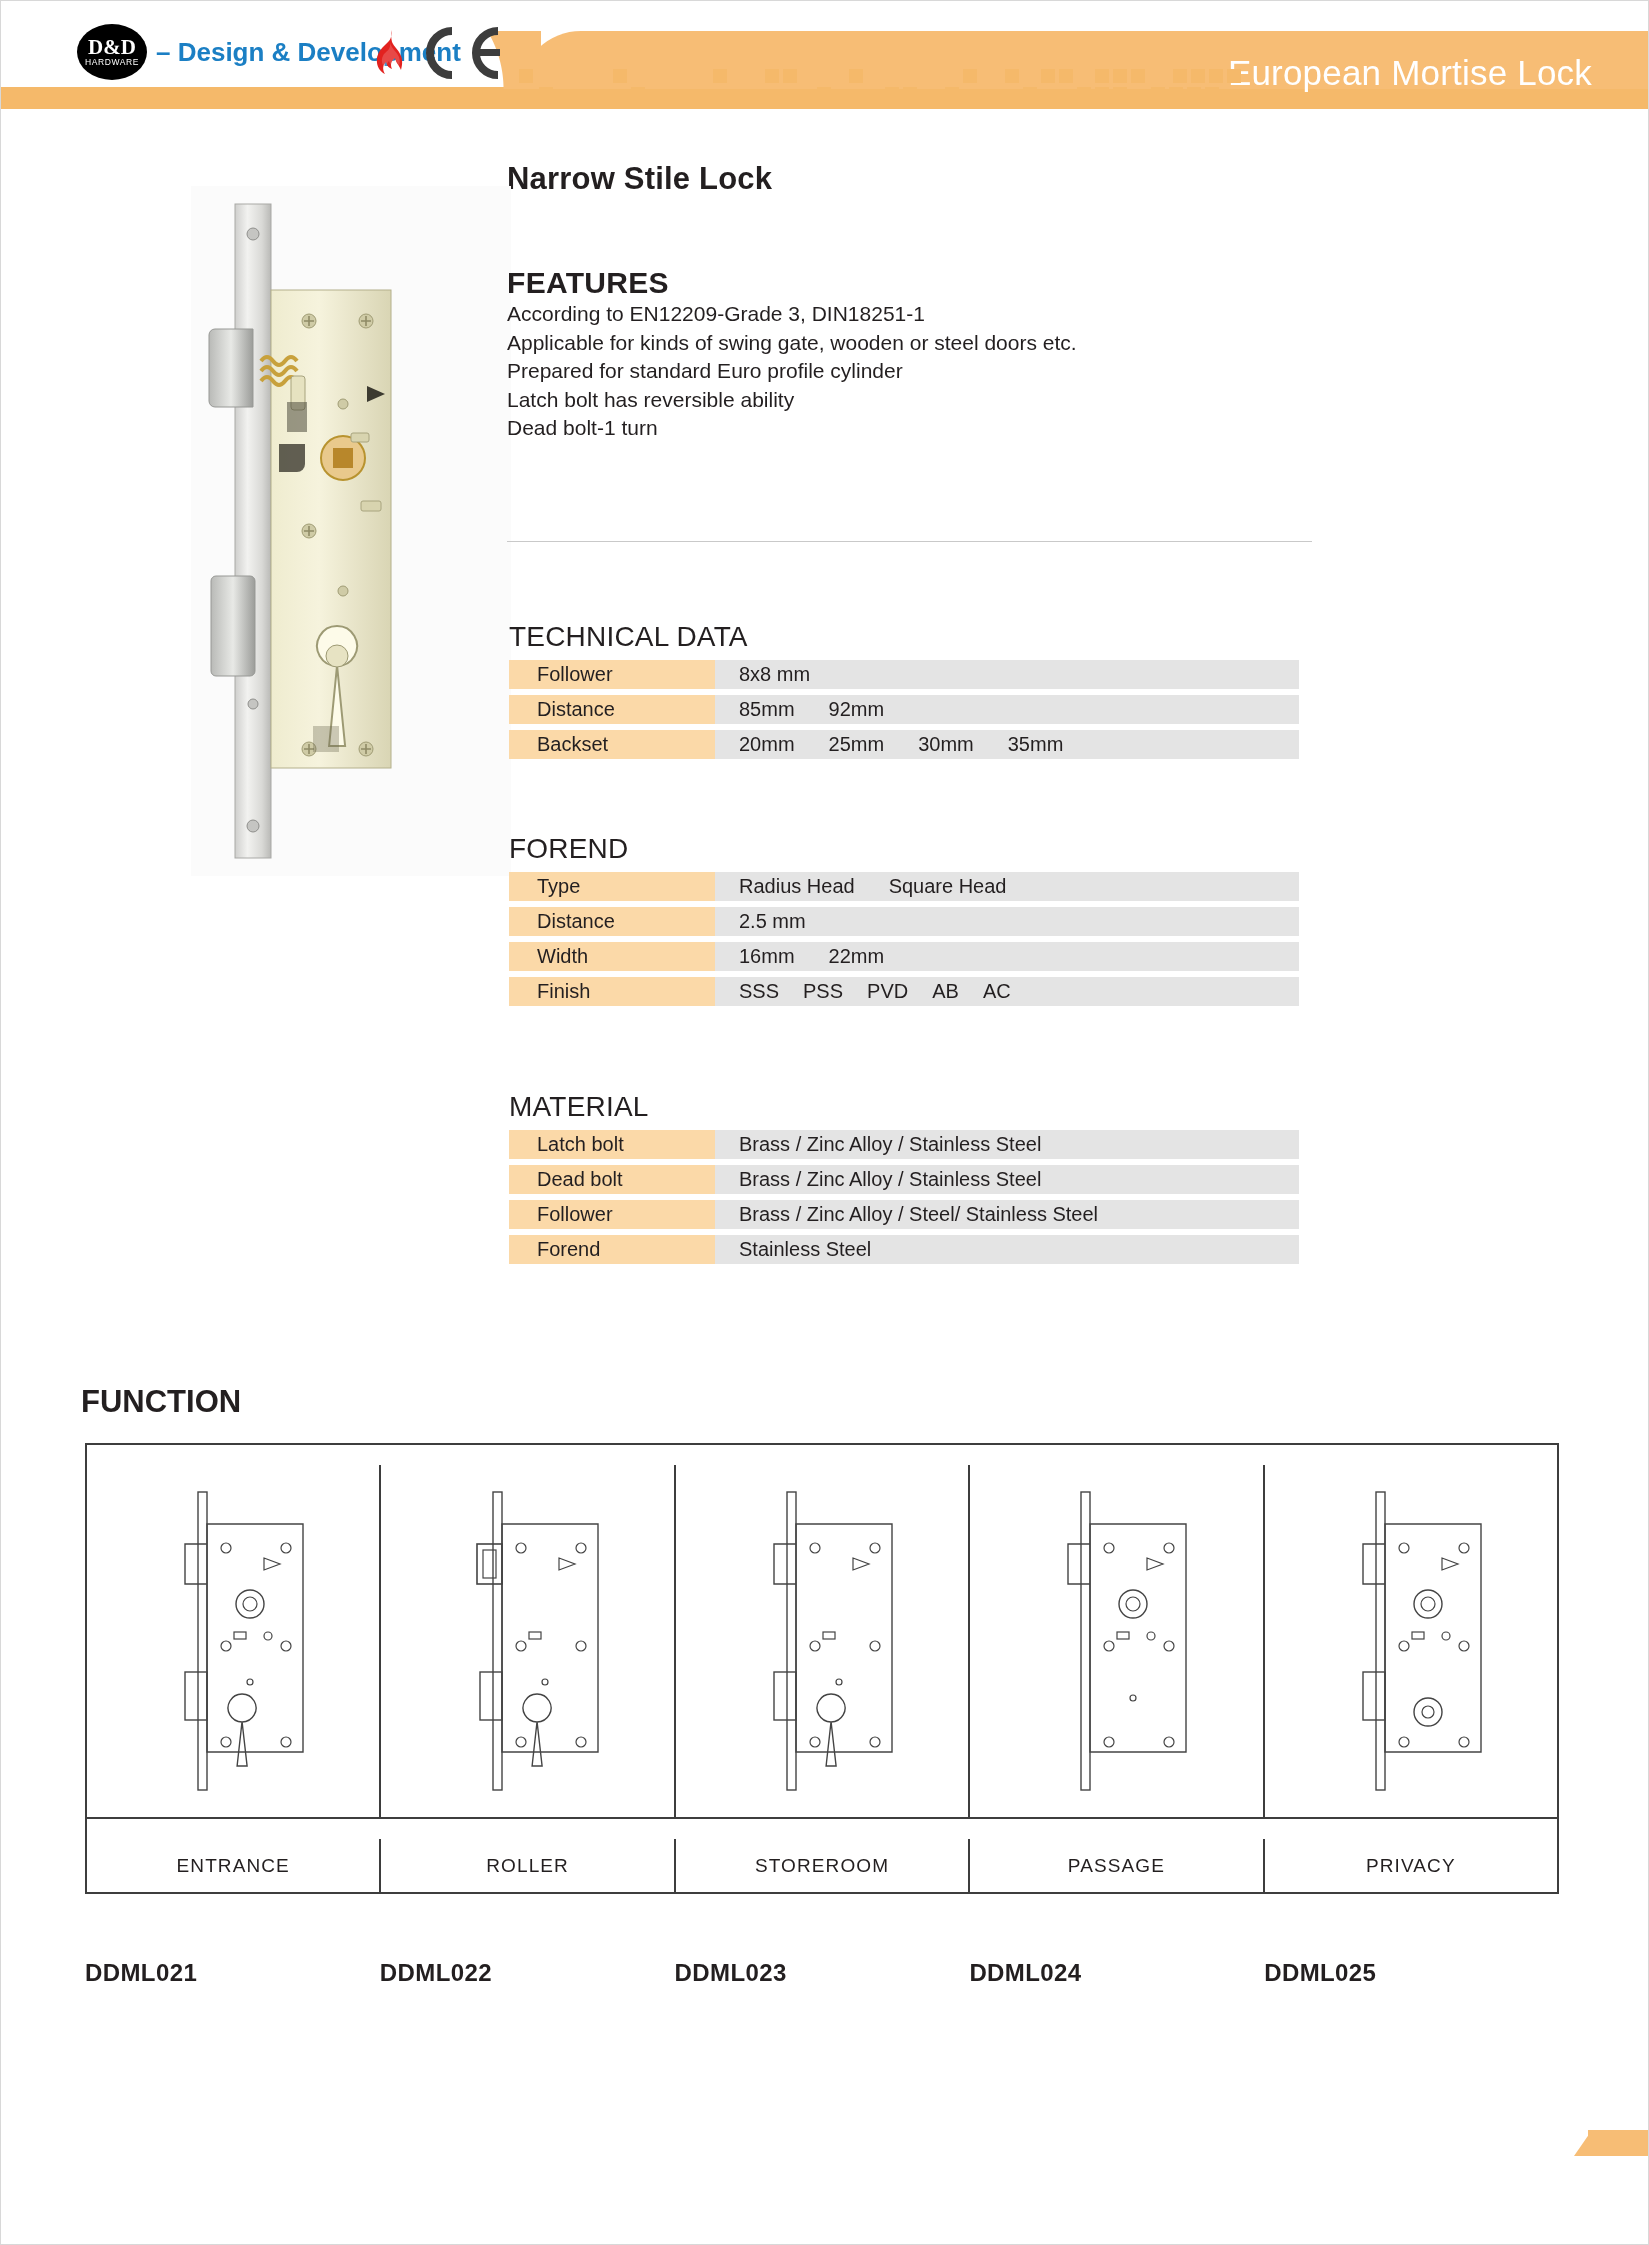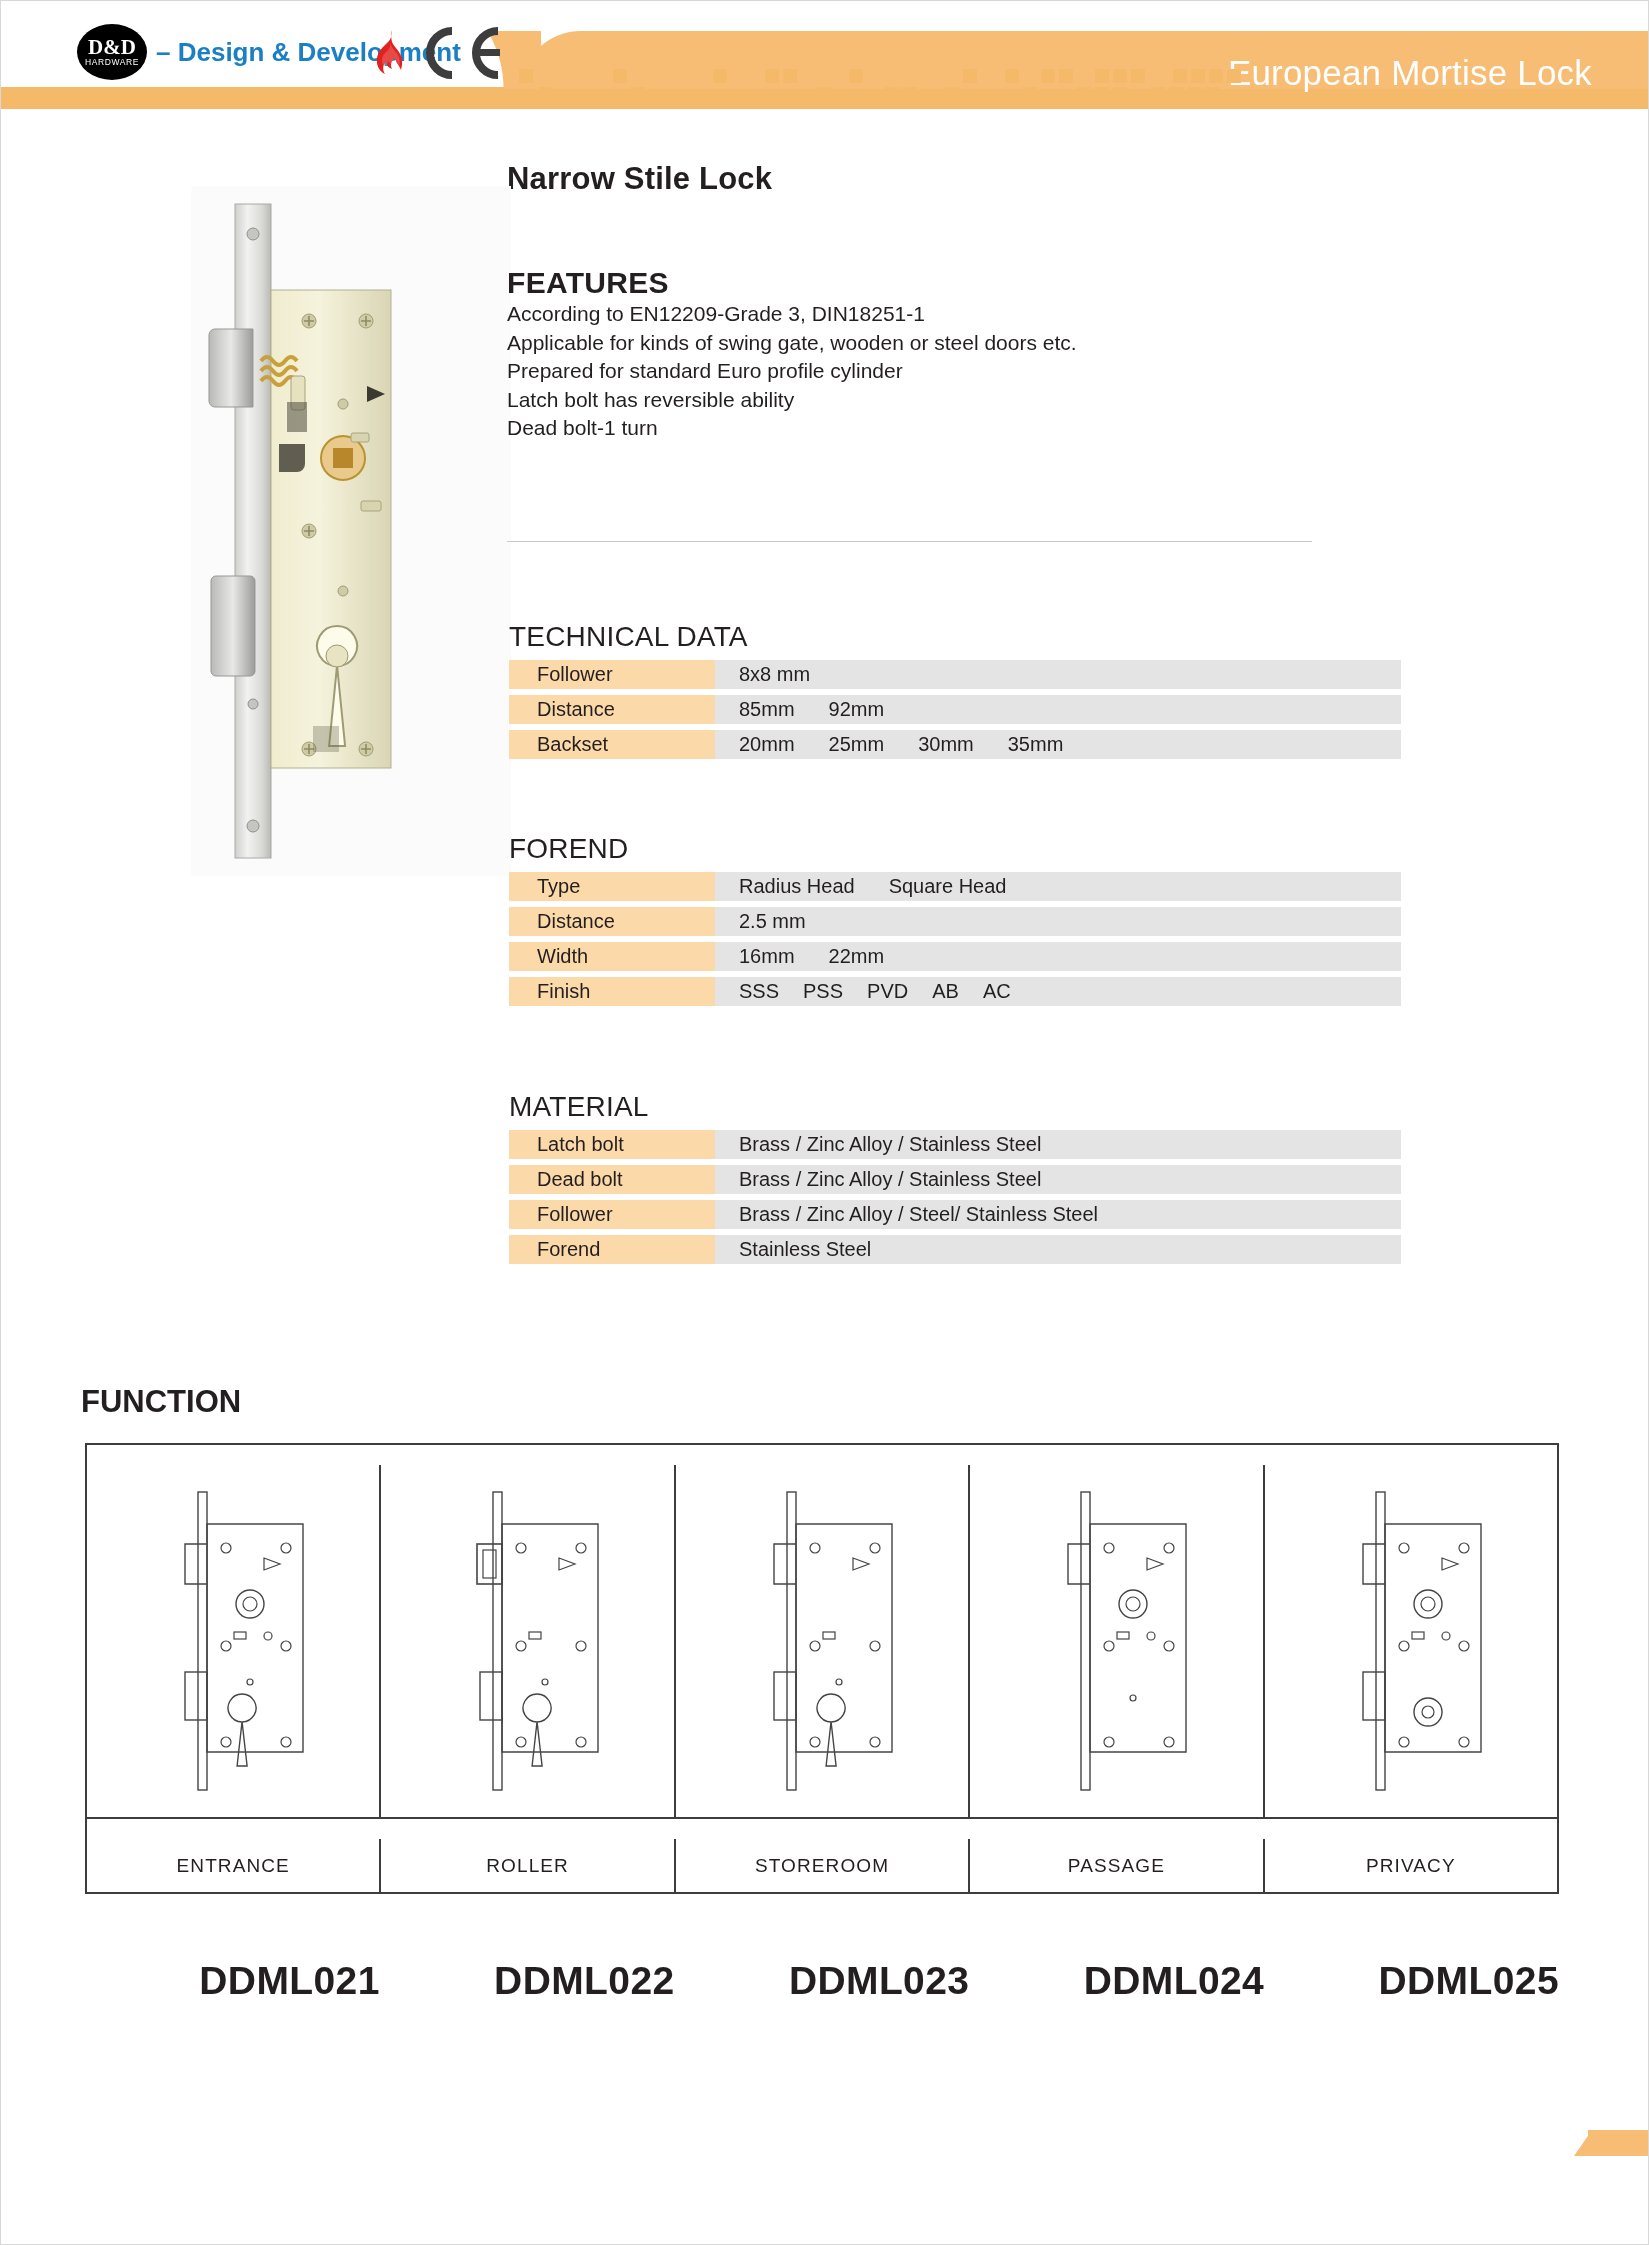--- a/index.html
+++ b/index.html
@@ -67,21 +67,21 @@
 
   
   .features{position:absolute;left:506px;top:265px;width:780px;}
   .sec-h{font-size:30px;letter-spacing:.3px;font-weight:bold;}
   .feat-line{font-size:21px;line-height:28.5px;white-space:nowrap;}
   .divider{
     position:absolute;left:506px;top:540px;width:805px;height:1px;background:#c9c9c9;
   }
 
   
-  .specblock{position:absolute;left:508px;width:892px;}
+  .specblock{position:absolute;left:508px;width:790px;}
   .spec-title{font-size:28px;letter-spacing:.2px;margin-bottom:7px;}
   .spec-row{display:flex;align-items:stretch;margin-bottom:6px;height:29px;}
   .spec-key{
     width:206px;background:#fbd9a8;display:flex;align-items:center;
     padding-left:28px;box-sizing:border-box;font-size:20px;
   }
   .spec-val{
     flex:1 1 auto;background:#e4e4e4;display:flex;align-items:center;
     padding-left:24px;box-sizing:border-box;font-size:20px;
   }
@@ -97,21 +97,21 @@
     display:flex;flex-direction:column;
   }
   .fn-row-img{display:flex;height:372px;}
   .fn-row-lbl{display:flex;height:73px;border-top:2px solid #3d3d3d;}
   .fn-cell{
     flex:1 1 0;border-right:2px solid #3d3d3d;box-sizing:border-box;
     display:flex;align-items:center;justify-content:center;position:relative;margin-top:20px;
   }
   .fn-cell:last-child{border-right:none;}
   .fn-label{font-size:19px;letter-spacing:1.1px;}
-  .fn-code{flex:1 1 0;text-align:right;font-size:39px;font-weight:bold;letter-spacing:.4px;}
+  .fn-code{flex:1 1 0;text-align:left;font-size:24px;font-weight:bold;letter-spacing:.4px;}
   .fn-codes-wrap{position:absolute;left:84px;top:1958px;width:1474px;display:flex;}
 
   
   .corner{
     position:absolute;right:0;bottom:88px;width:60px;height:26px;background:#f7bd75;
   }
   .corner:before{
     content:"";position:absolute;left:-14px;top:0;width:18px;height:26px;background:#f7bd75;
     clip-path:polygon(100% 0,100% 100%,0 100%);
   }

